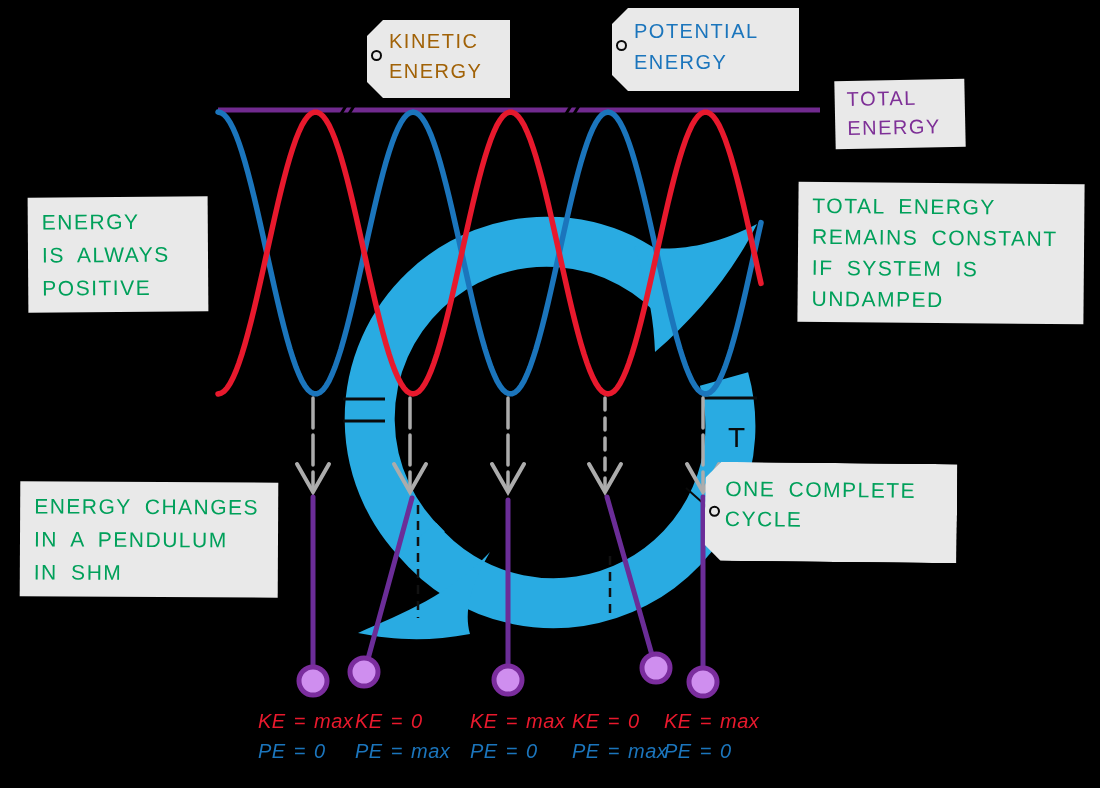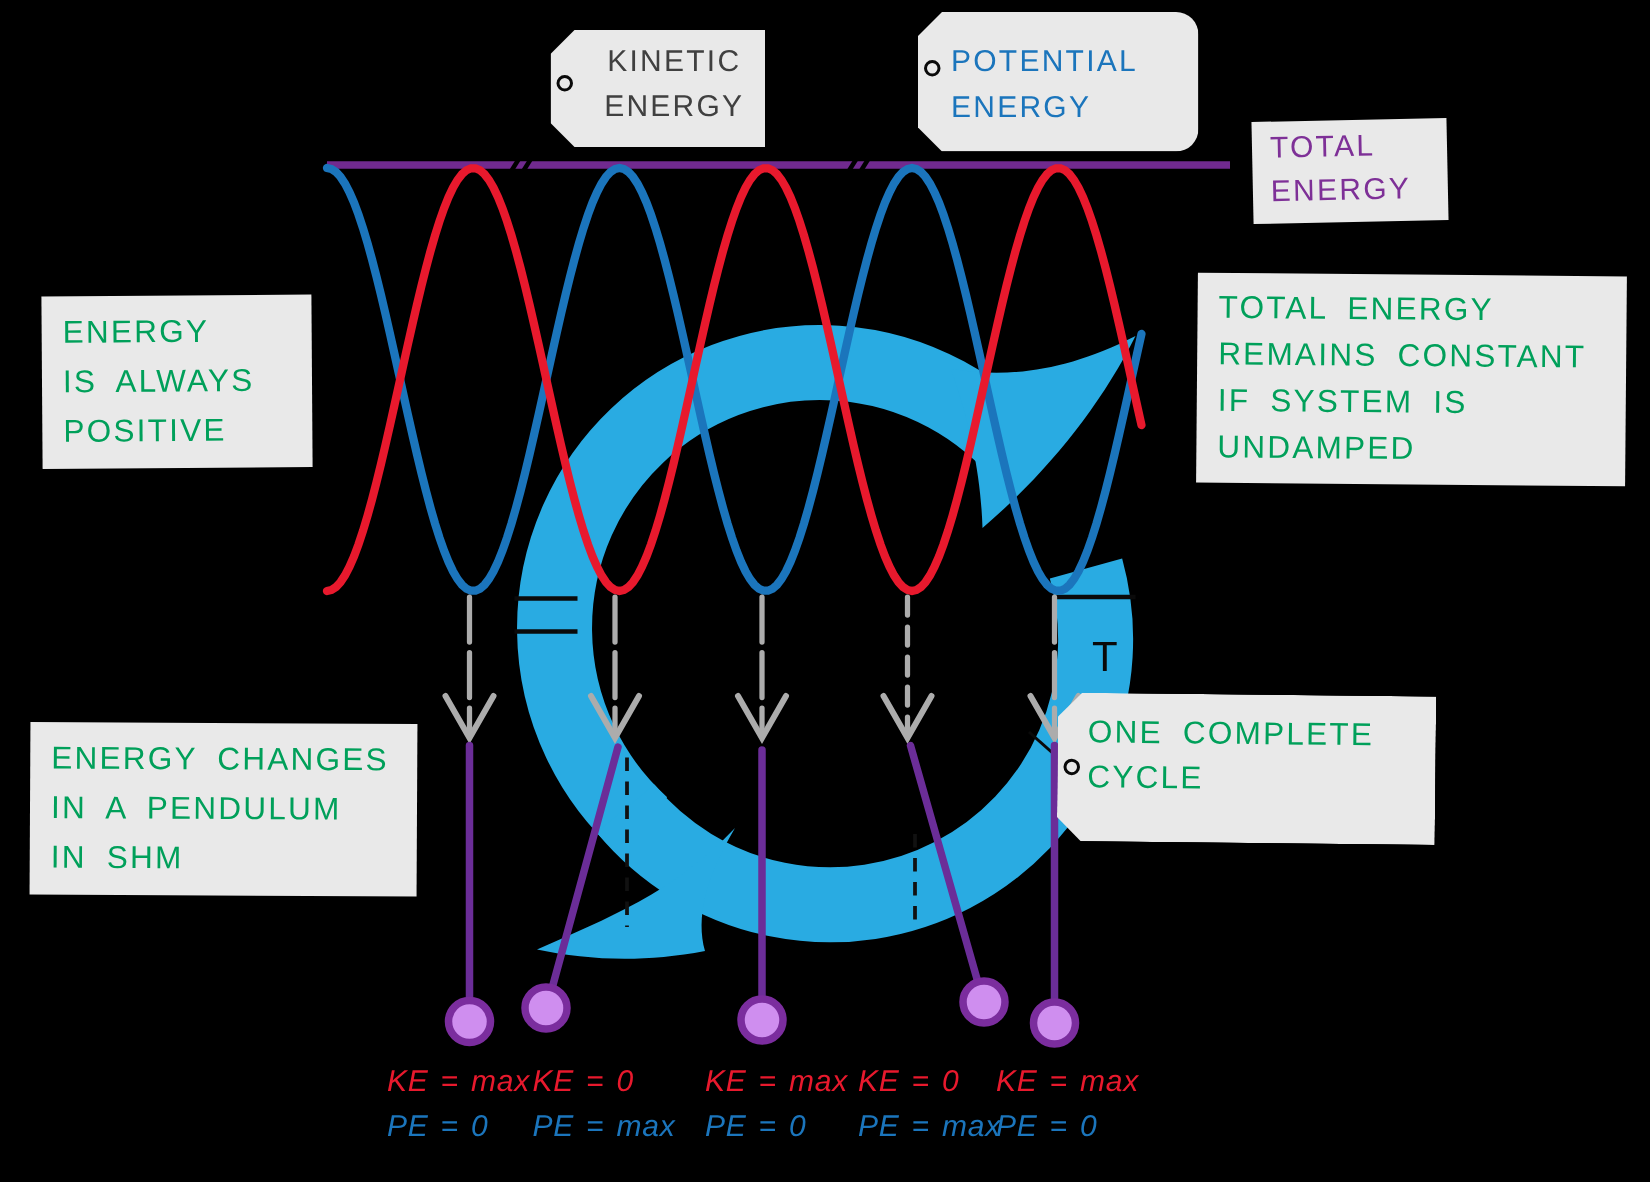--- a/index.html
+++ b/index.html
@@ -17,21 +17,21 @@
   .tag{
     clip-path:polygon(16px 0,100% 0,100% 100%,16px 100%,0 calc(100% - 16px),0 16px);
   }
   .hole{
     position:absolute;width:7px;height:7px;border:2px solid #0a0a0a;border-radius:50%;
     background:transparent;
   }
   
   .kinetic{left:367px;top:20px;width:121px;height:72px;font-size:20px;line-height:30px;padding:6px 0 0 22px;}
   
-  .potential{left:612px;top:8px;width:165px;height:75px;font-size:20px;line-height:31px;padding:18px 0 0 22px;border-radius:15px;}
+  .potential{left:612px;top:8px;width:165px;height:75px;font-size:20px;line-height:31px;padding:8px 0 0 22px;}
   
   .total{left:835px;top:80px;width:118px;height:64px;font-size:20px;line-height:29px;padding:4px 0 0 12px;transform:rotate(-1.2deg);}
   
   .positive{left:28px;top:197px;width:152px;transform:rotate(-0.4deg);}
   .constant{left:798px;top:183px;width:258px;line-height:31px;transform:rotate(0.5deg);}
   .pendulum-note{left:20px;top:482px;width:230px;transform:rotate(0.3deg);}
   .cycle{left:705px;top:463px;width:232px;height:87px;font-size:21px;line-height:30px;padding:12px 0 0 20px;transform:rotate(0.6deg);}
   
   .state{position:absolute;top:706px;font-size:20px;line-height:30px;letter-spacing:0.5px;word-spacing:2px;white-space:nowrap;font-style:italic;}
   .s0{left:258px;} .s1{left:355px;} .s2{left:470px;} .s3{left:572px;} .s4{left:664px;}
@@ -112,21 +112,21 @@
         <line x1="607" y1="497" x2="652" y2="655" stroke-width="5" stroke="#6B2D98"></line>
         <circle cx="656" cy="668" r="14" stroke-width="5" stroke="#7B2D9E" fill="#CF8EEF"></circle>
       </g>
       <g>
         <line x1="703" y1="497" x2="703" y2="668" stroke-width="5" stroke="#6B2D98"></line>
         <circle cx="703" cy="682" r="14" stroke-width="5" stroke="#7B2D9E" fill="#CF8EEF"></circle>
       </g>
     </g>
   </svg>
 
-  <div class="panel tag kinetic" style="color: #404040; background-color: rgb(233, 233, 233); text-align: center;">
+  <div class="panel tag kinetic" style="color: #a16207; background-color: rgb(233, 233, 233);">
     <span class="hole" style="left:4px;top:30px;"></span>
     <div>KINETIC</div>
     <div>ENERGY</div>
   </div>
 
   <div class="panel tag potential" style="color: rgb(27, 117, 188); background-color: rgb(233, 233, 233);">
     <span class="hole" style="left:4px;top:32px;"></span>
     <div>POTENTIAL</div>
     <div>ENERGY</div>
   </div>

